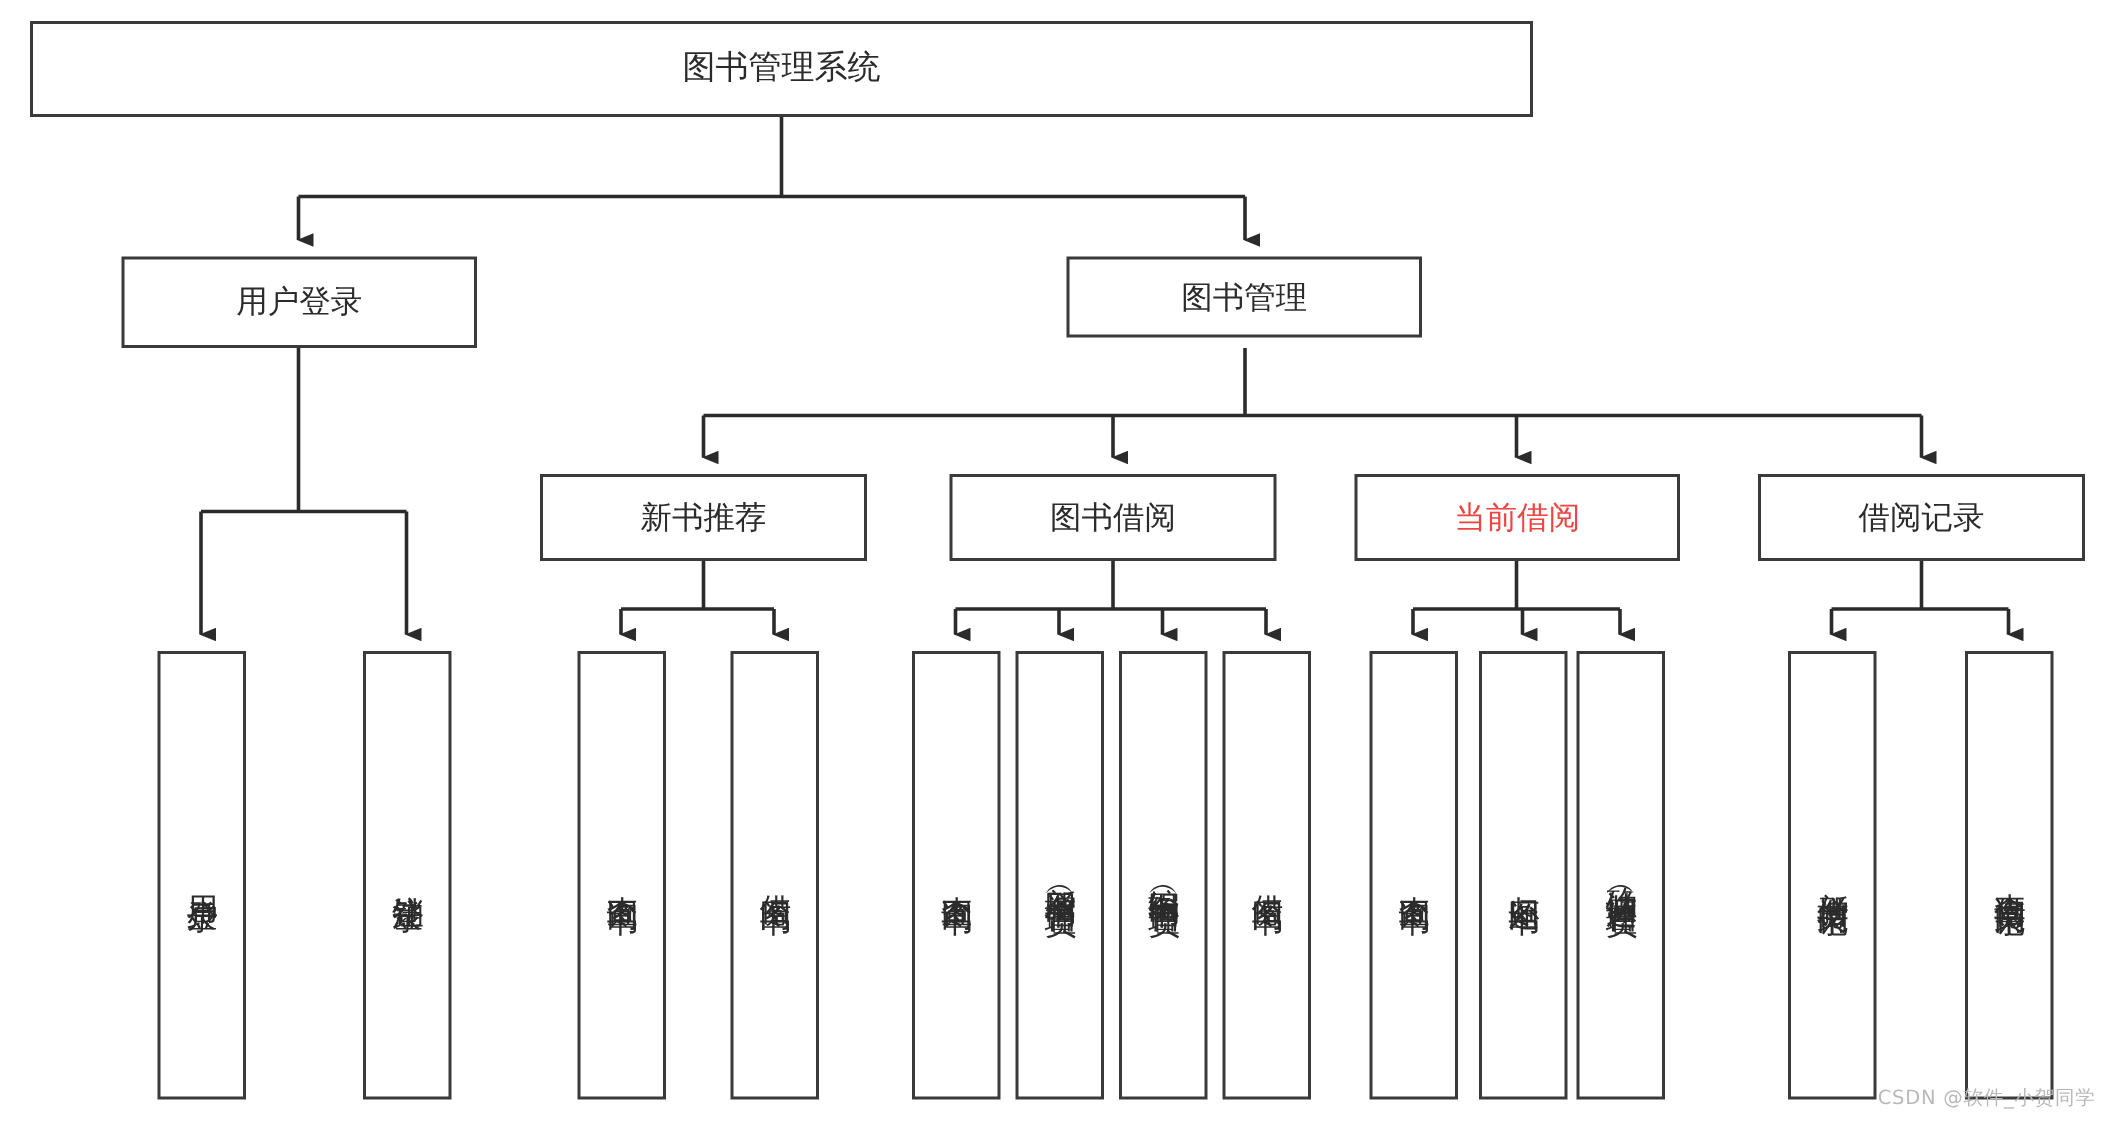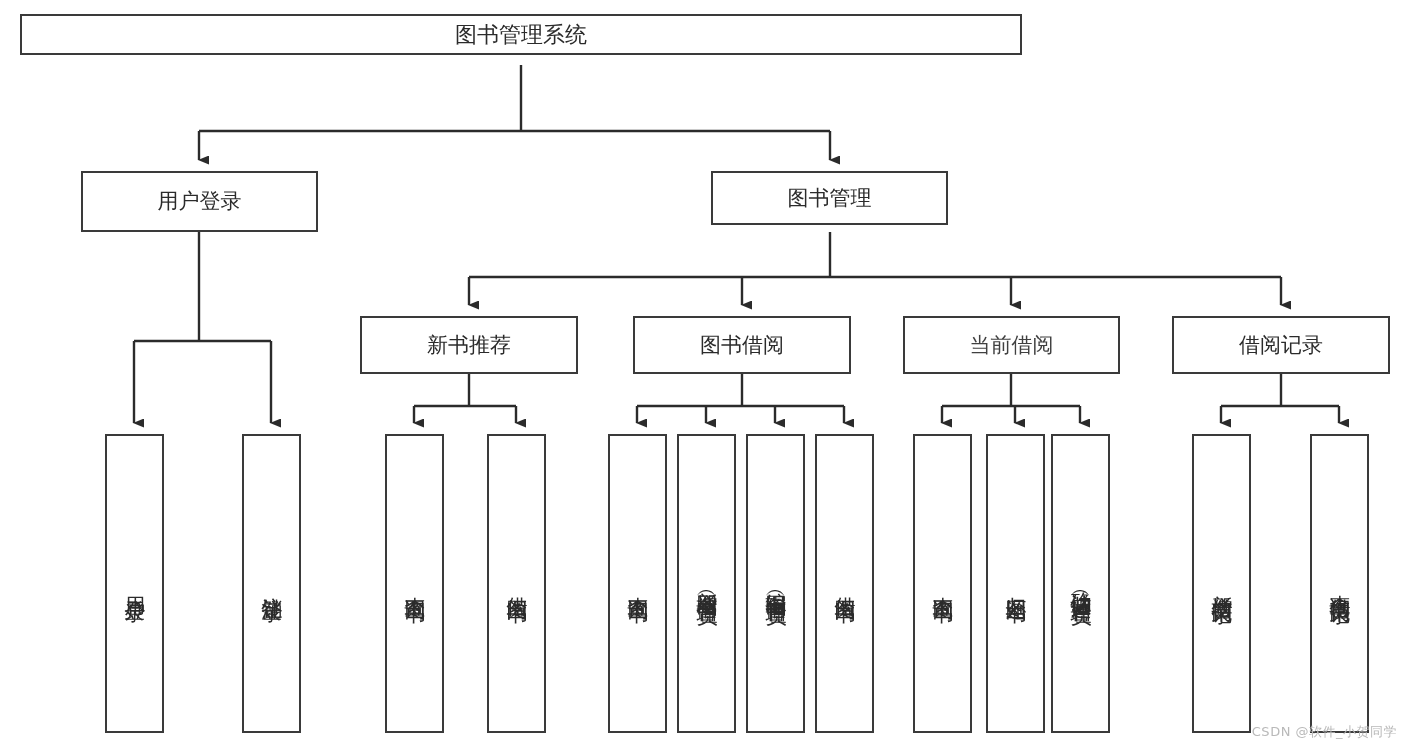--- a/index.html
+++ b/index.html
@@ -122,38 +122,38 @@
       <path d="M 1015,406 L 1015,423" marker-end="url(#arrowhead)"></path>
       <path d="M 1080,406 L 1080,423" marker-end="url(#arrowhead)"></path>
 
       <path d="M 1281,374 L 1281,406"></path>
       <path d="M 1221,406 L 1339,406"></path>
       <path d="M 1221,406 L 1221,423" marker-end="url(#arrowhead)"></path>
       <path d="M 1339,406 L 1339,423" marker-end="url(#arrowhead)"></path>
     </g>
   </svg>
 
-  <div class="node root horizontal" style="left: 20px; top: 14px; width: 1002px; height: 41px; border-color: rgb(58, 58, 58); background: rgb(255, 255, 255); color: rgb(43, 43, 43);">
+  <div class="node root horizontal" style="left: 20px; top: 14px; width: 1002px; height: 64px; border-color: rgb(58, 58, 58); background: rgb(255, 255, 255); color: rgb(43, 43, 43);">
     <span class="node-label">图书管理系统</span>
   </div>
 
   <div class="node horizontal" style="left: 81px; top: 171px; width: 237px; height: 61px; border-color: rgb(58, 58, 58); background: rgb(255, 255, 255); color: rgb(43, 43, 43);">
     <span class="node-label">用户登录</span>
   </div>
   <div class="node horizontal" style="left: 711px; top: 171px; width: 237px; height: 54px; border-color: rgb(58, 58, 58); background: rgb(255, 255, 255); color: rgb(43, 43, 43);">
     <span class="node-label">图书管理</span>
   </div>
 
   <div class="node horizontal" style="left: 633px; top: 316px; width: 218px; height: 58px; border-color: rgb(58, 58, 58); background: rgb(255, 255, 255); color: rgb(43, 43, 43);">
     <span class="node-label">图书借阅</span>
   </div>
   <div class="node horizontal" style="left: 360px; top: 316px; width: 218px; height: 58px; border-color: rgb(58, 58, 58); background: rgb(255, 255, 255); color: rgb(43, 43, 43);">
     <span class="node-label">新书推荐</span>
   </div>
-  <div class="node horizontal" style="left: 903px; top: 316px; width: 217px; height: 58px; border-color: rgb(58, 58, 58); background: rgb(255, 255, 255); color: #404040;">
+  <div class="node horizontal" style="left: 903px; top: 316px; width: 217px; height: 58px; border-color: rgb(58, 58, 58); background: rgb(255, 255, 255); color: #ef4444;">
     <span class="node-label">当前借阅</span>
   </div>
   <div class="node horizontal" style="left: 1172px; top: 316px; width: 218px; height: 58px; border-color: rgb(58, 58, 58); background: rgb(255, 255, 255); color: rgb(43, 43, 43);">
     <span class="node-label">借阅记录</span>
   </div>
 
   <div class="node vertical" style="left: 105px; top: 434px; width: 59px; height: 299px; border-color: rgb(58, 58, 58); background: rgb(255, 255, 255); color: rgb(43, 43, 43);">
     <span class="node-label">用户登录</span>
   </div>
   <div class="node vertical" style="left: 242px; top: 434px; width: 59px; height: 299px; border-color: rgb(58, 58, 58); background: rgb(255, 255, 255); color: rgb(43, 43, 43);">

